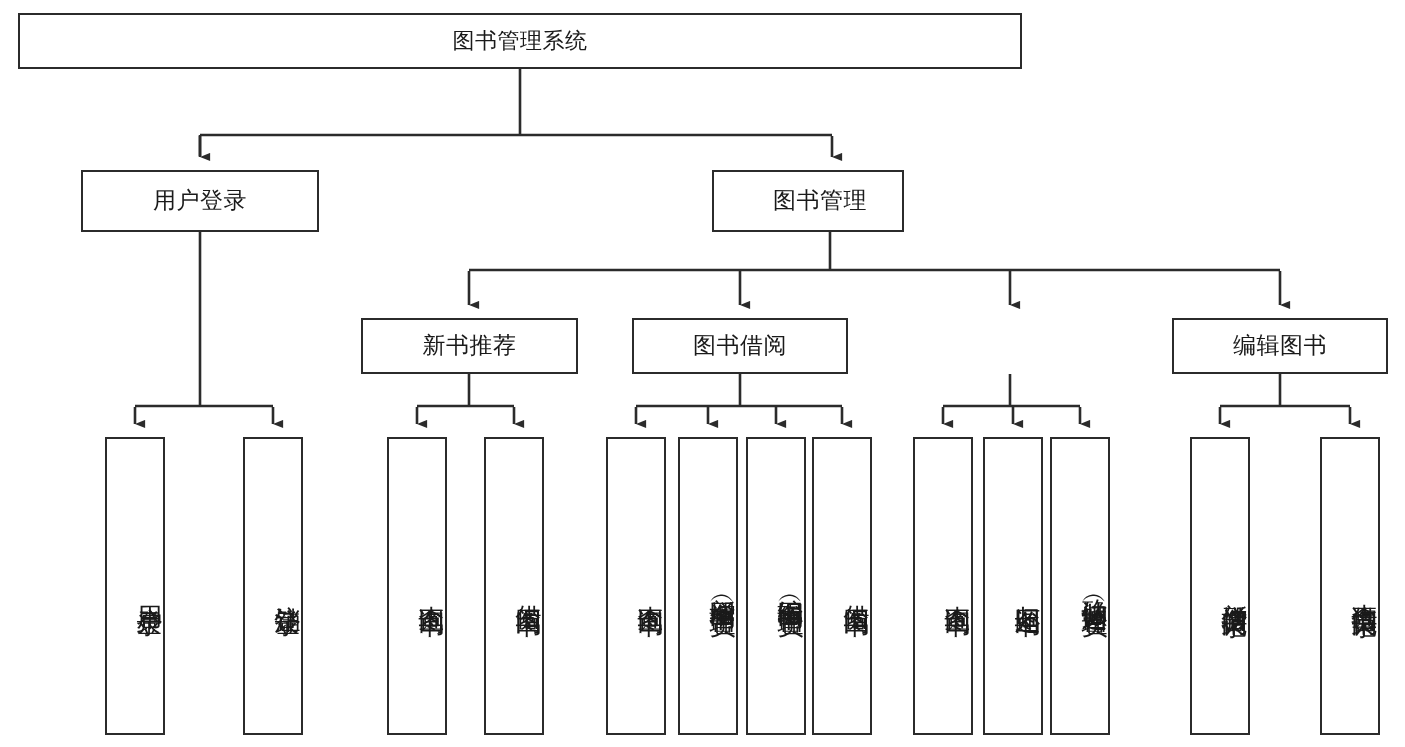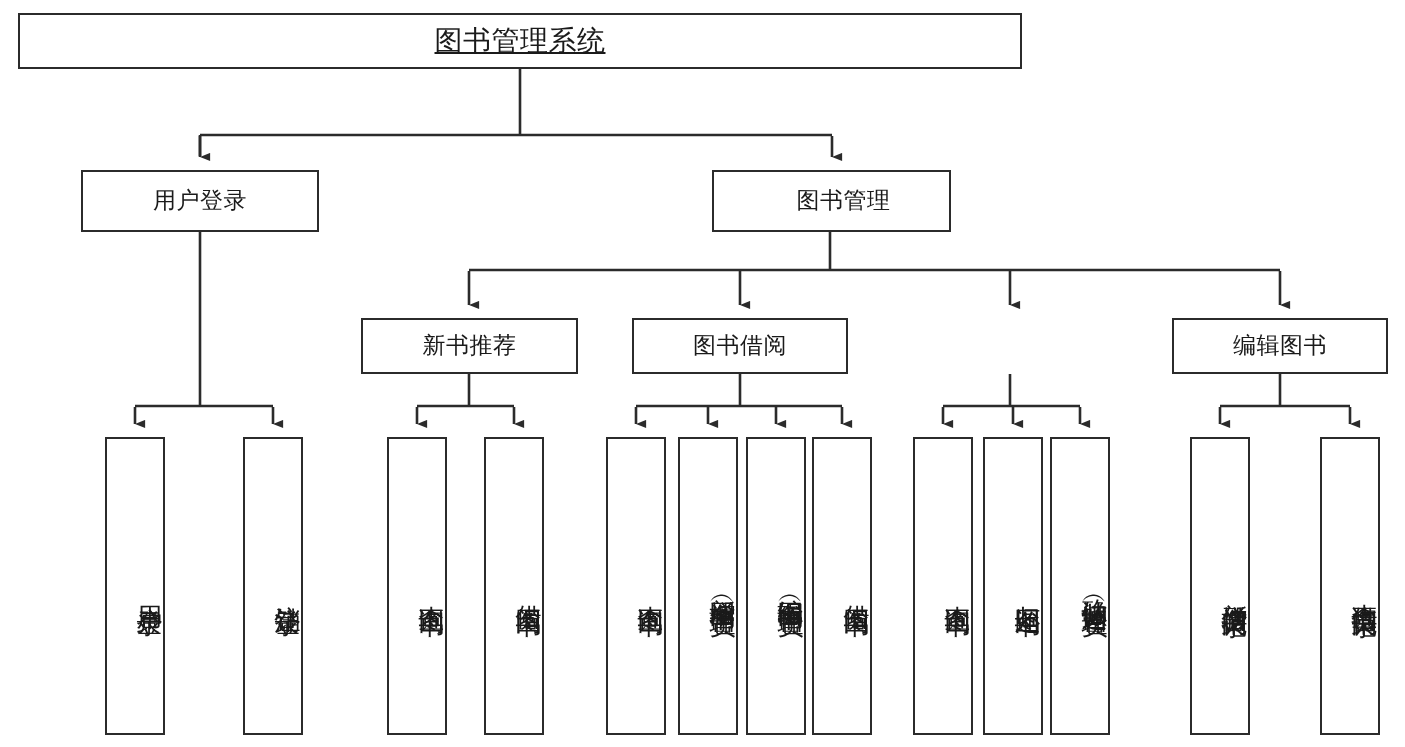--- a/index.html
+++ b/index.html
@@ -36,22 +36,21 @@
     justify-content: center;
     color: #1a1a1a;
   }
   .node-h {
     font-size: 23px;
     line-height: 1.2;
     letter-spacing: 0.5px;
     white-space: nowrap;
   }
   .node-root {
-    font-size: 28px;
-    text-decoration: underline;
+    font-size: 22px;
   }
   .node-v {
     writing-mode: vertical-rl;
     text-orientation: upright;
     align-items: flex-start;
     justify-content: center;
     font-size: 26px;
     line-height: 1.05;
     letter-spacing: 2px;
     padding-top: 6px;
@@ -127,21 +126,21 @@
       <path d="M 1280 374 L 1280 406 M 1220 406 L 1350 406" stroke="#2b2b2b" stroke-width="2.6" fill="none"></path>
       <path d="M 1220 407 L 1220 424" stroke="#2b2b2b" stroke-width="2.6" fill="none" marker-end="url(#arrowhead)"></path>
       <path d="M 1350 407 L 1350 424" stroke="#2b2b2b" stroke-width="2.6" fill="none" marker-end="url(#arrowhead)"></path>
     </g>
   </svg>
 
   <div class="node node-h node-root" style="left:18px; top:13px; width:1004px; height:56px;">图书管理系统</div>
 
   <div class="node node-h" style="left:81px; top:170px; width:238px; height:62px;">用户登录</div>
 
-  <div class="node node-h" style="left:712px; top:170px; width:239px; height:62px;padding-left:24px;">图书管理</div>
+  <div class="node node-h" style="left:712px; top:170px; width:192px; height:62px;padding-left:24px;">图书管理</div>
 
   <div class="node node-h" style="left:361px; top:318px; width:217px; height:56px;text-align:right;">新书推荐</div>
 
   <div class="node node-h" style="left:632px; top:318px; width:216px; height:56px;">图书借阅</div>
 
 
   <div class="node node-h" style="left:1172px; top:318px; width:216px; height:56px;">编辑图书</div>
 
   <div class="node node-v" style="left:105px; top:437px; width:60px; height:298px;">用户登录</div>
 

